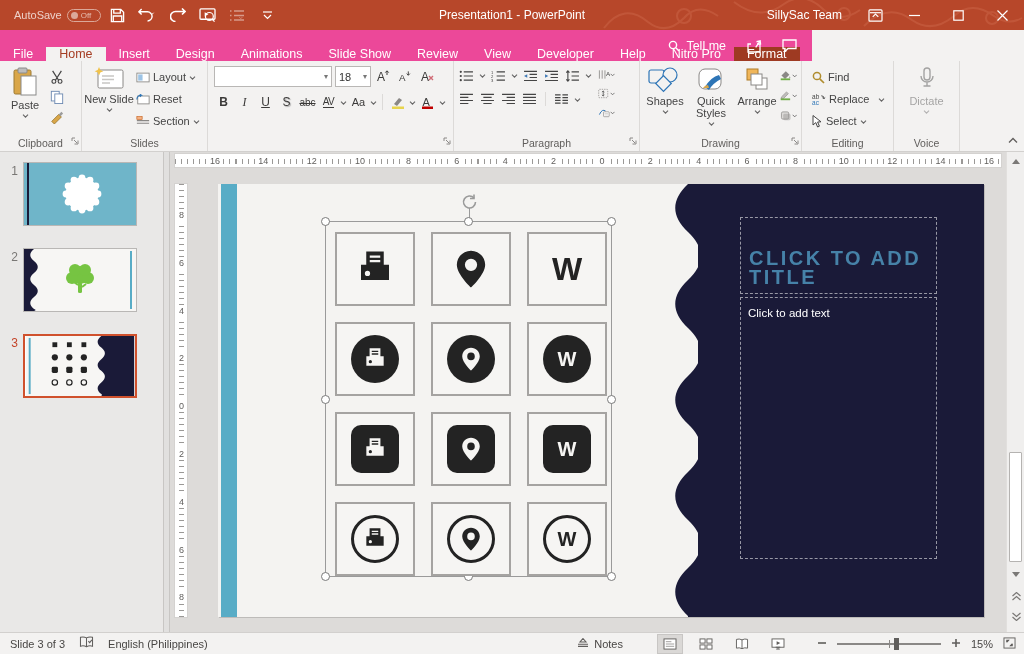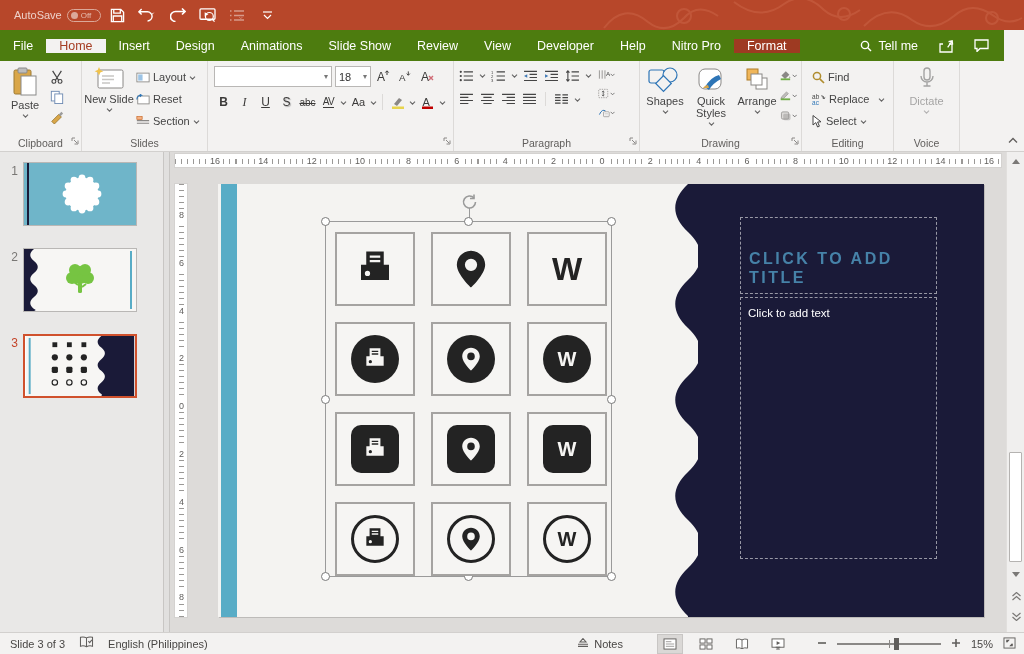--- a/index.html
+++ b/index.html
@@ -16,21 +16,21 @@
   .as-dot { width:7px; height:7px; border-radius:50%; background:#e7c9bf; }
   .qat-btn { width:26px; height:26px; display:flex; align-items:center; justify-content:center; margin-left:2px; }
   .qat-btn svg { display:block; }
   .win-title { position:absolute; left:0; right:0; text-align:center; font-size:12px; color:#fff; z-index:1; }
   .tb-right { position:absolute; right:0; top:0; height:30px; display:flex; align-items:center; z-index:2; }
   .account { font-size:12px; margin-right:16px; }
   .winbtn { width:44px; height:30px; display:flex; align-items:center; justify-content:center; font-size:12px; }
   .ribbondisp { width:34px; height:30px; display:flex; align-items:center; justify-content:center; }
 
   
-  #tabrow { position:absolute; top:30px; left:0; width:1004px; height:31px; background:#4d7c0f; display:flex; align-items:center; }
+  #tabrow { position:absolute; top:30px; left:0; width:812px; height:31px; background:#ec4899; display:flex; align-items:flex-end; }
   .tab { padding:0 13px; display:flex; align-items:center; color:#fff; font-size:12.5px; cursor:default; }
   .tab.active { background:#f3f2f1; color:#A53D23; }
   .tab.contextual { background:#9E3A22; }
   .tabrow-right { position:absolute; right:0; top:0; height:31px; display:flex; align-items:center; gap:4px; padding-right:8px; color:#fff; }
   .tellme { display:flex; align-items:center; gap:6px; font-size:12.5px; padding:0 10px; }
   .tr-icon { width:30px; height:31px; display:flex; align-items:center; justify-content:center; }
 
   
   #ribbon { position:absolute; top:61px; left:0; width:1024px; height:91px; background:#f3f2f1; border-bottom:1px solid #d2d0ce; display:flex; }
   .group { position:relative; height:100%; border-right:1px solid #dcdad8; padding:3px 2px 16px 2px; display:flex; }
@@ -69,21 +69,21 @@
     background:repeating-linear-gradient(to bottom, #9a9896 0 1px, transparent 1px 6.0px); }
   .vnum { position:absolute; left:1px; font-size:9px; color:#605e5c; background:#fff; padding:1px 0; width:11px; text-align:center; }
 
   
   #slide { position:absolute; left:48px; top:32px; width:766px; height:433px; background:#f4f3f1; box-shadow:1px 1px 0 #bdbbb9; }
   #teal-stripe { position:absolute; left:3px; top:0; width:16px; height:433px; background:#58ACC6; }
   #navy-block { position:absolute; left:480px; top:0; width:286px; height:433px; background:#1A1A38; }
   #navy-wave { position:absolute; left:450px; top:0; width:34px; height:433px; }
   .ph { position:absolute; border:1px dashed rgba(255,255,255,.55); }
   #ph-title { left:522px; top:33px; width:197px; height:77px; display:flex; align-items:flex-end; padding:6px 8px; }
-  #ph-title span { color:#4682A8; font-size:16px; font-weight:bold; letter-spacing:2.5px; line-height:19px; }
+  #ph-title span { color:#4682A8; font-size:20px; font-weight:bold; letter-spacing:2.5px; line-height:19px; }
   #ph-body { left:522px; top:113px; width:197px; height:262px; padding:5px 7px; }
   #ph-body span { color:#fff; font-size:11.5px; }
 
   
   #selbox { position:absolute; left:107px; top:37px; width:287px; height:356px; border:1px solid #9a9a9a; }
   .handle { position:absolute; width:9px; height:9px; border-radius:50%; background:#fff; border:1px solid #7a7a7a; }
   #rotate { position:absolute; left:50%; top:-29px; transform:translateX(-50%); }
   #rotate-stem { position:absolute; left:50%; top:-14px; width:1px; height:10px; background:#9a9a9a; }
   #icon-grid { position:absolute; left:117px; top:48px; display:grid; grid-template-columns:repeat(3,80px); grid-auto-rows:74px; column-gap:16px; row-gap:16px; }
   .cell { border:2px solid #a5a3a1; background:#f6f5f3; display:flex; align-items:center; justify-content:center; }
@@ -183,20 +183,46 @@
             </g>
             <path d="M14.2,11.5 l1.8,1.8 l1.8,-1.8" transform="translate(-1,-1) scale(0.8)" fill="none" stroke="#fff"></path>
           </svg>
       </div>
       <div class="qat-btn">
         <svg width="9" height="9" viewBox="0 0 9 9">
             <path d="M0,1 h9" stroke="#fff" stroke-width="1.2"></path>
             <path d="M1,4 l3.5,3.5 L8,4" fill="none" stroke="#fff" stroke-width="1.2"></path>
           </svg>
       </div>
+    </div>
+    <div class="win-title">Presentation1  -  PowerPoint</div>
+    <div class="tb-right">
+      <span class="account">SillySac Team</span>
+      <div class="ribbondisp">
+        <svg width="15" height="13" viewBox="0 0 16 14">
+            <rect x="1" y="1" width="14" height="12" rx="1" fill="none" stroke="#fff" stroke-width="1.3"></rect>
+            <path d="M5,8.5 l3,-3 l3,3" fill="none" stroke="#fff" stroke-width="1.3"></path>
+            <path d="M2,4 h12" stroke="#fff" stroke-width="1.3"></path>
+          </svg>
+      </div>
+      <div class="winbtn">
+          <svg width="11" height="11" viewBox="0 0 11 11">
+            <path d="M0,5.5 h11" stroke="#fff" stroke-width="1.2"></path>
+          </svg>
+        </div>
+      <div class="winbtn">
+          <svg width="11" height="11" viewBox="0 0 11 11">
+            <rect x="0.8" y="0.8" width="9.4" height="9.4" fill="none" stroke="#fff" stroke-width="1.2"></rect>
+          </svg>
+        </div>
+      <div class="winbtn">
+          <svg width="11" height="11" viewBox="0 0 11 11">
+            <path d="M0.5,0.5 L10.5,10.5 M10.5,0.5 L0.5,10.5" stroke="#fff" stroke-width="1.2"></path>
+          </svg>
+        </div>
     </div>
   </div>
 
   <div id="tabrow">
     <div id="tabs" style="display:flex">
         <div class="tab">File</div>
         <div class="tab active">Home</div>
         <div class="tab">Insert</div>
         <div class="tab">Design</div>
         <div class="tab">Animations</div>

